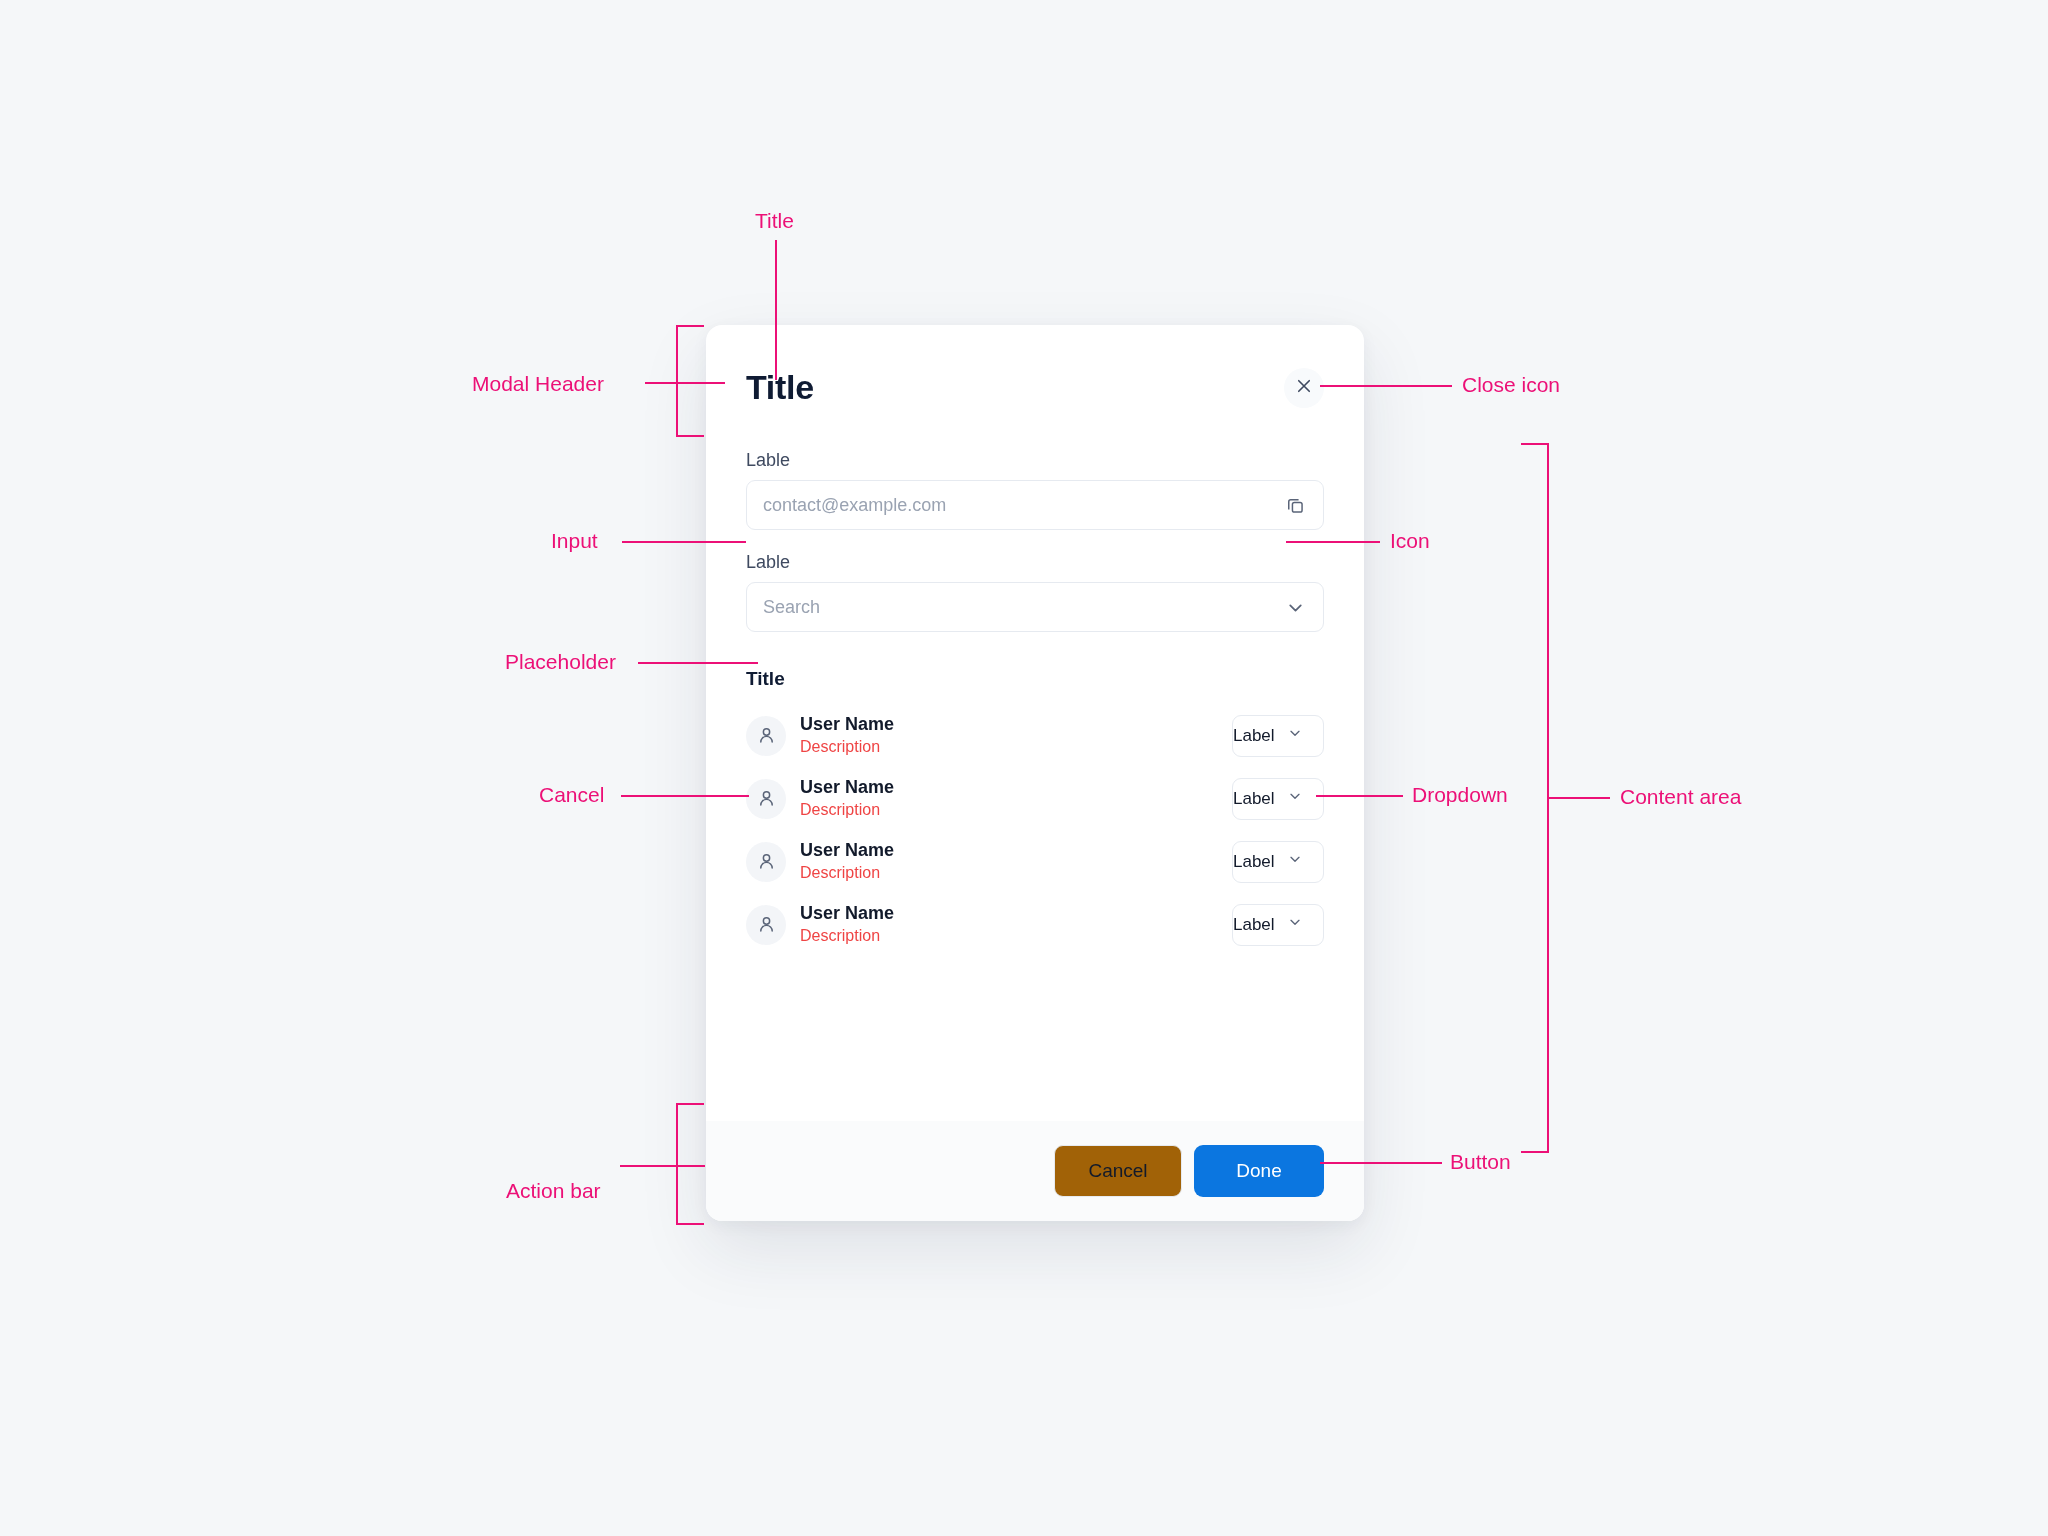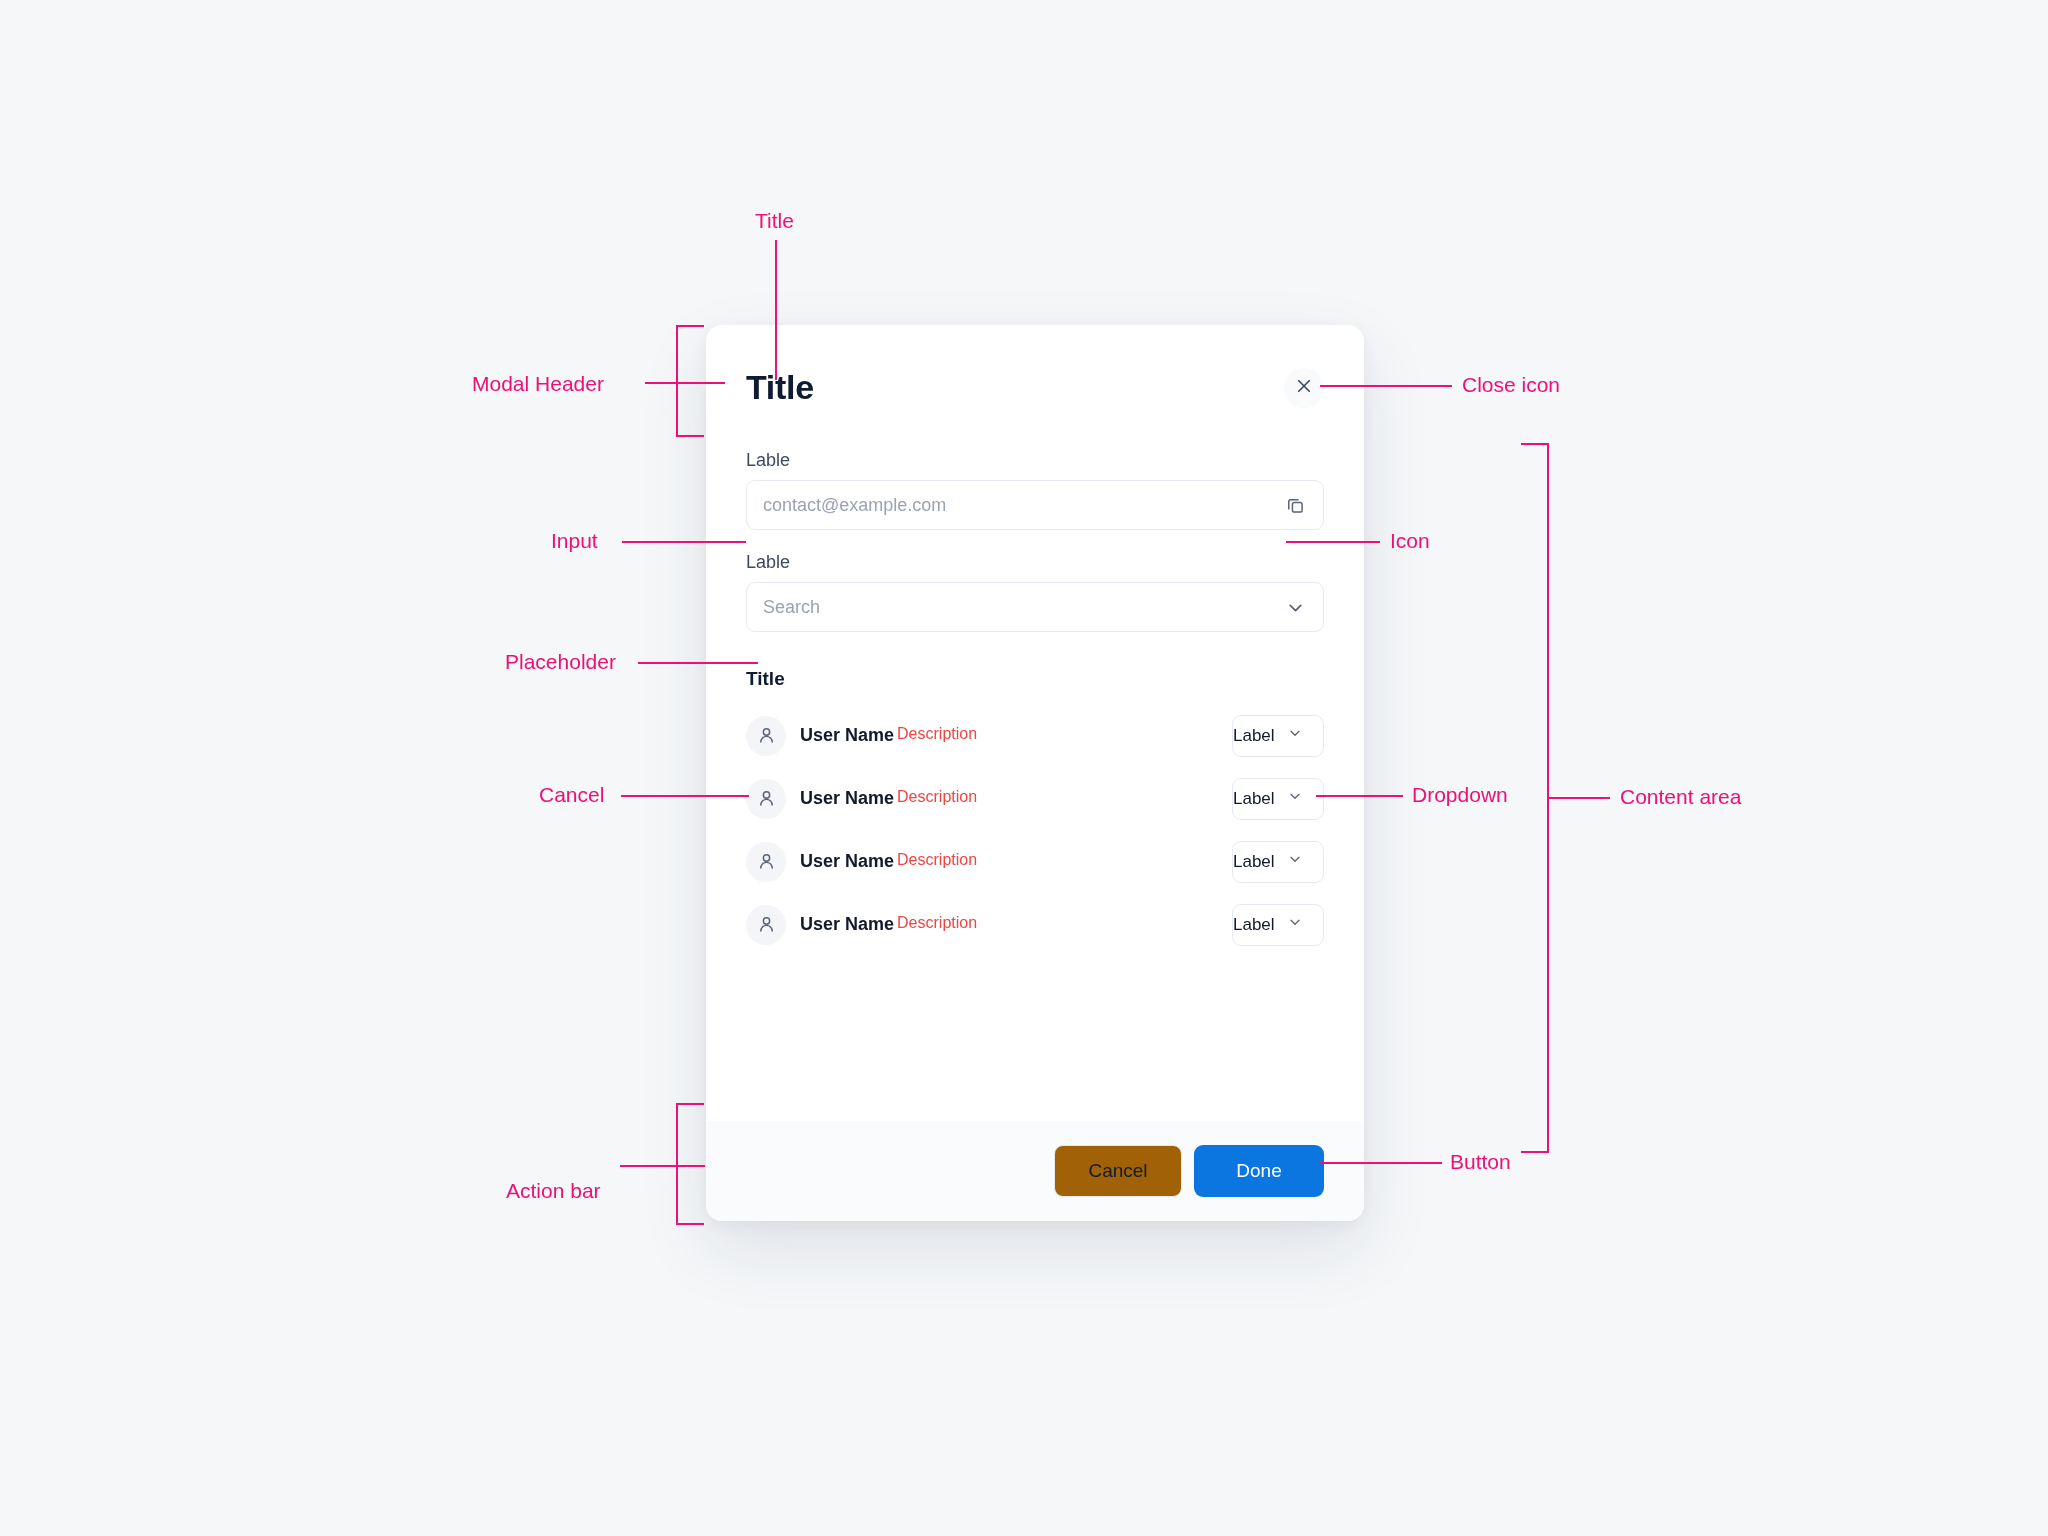--- a/index.html
+++ b/index.html
@@ -74,21 +74,21 @@
     display: flex; align-items: center;
     height: 63px;
     gap: 14px;
   }
   .avatar {
     width: 40px; height: 40px; flex: 0 0 40px;
     border-radius: 50%; background: #f3f5f8;
     display: flex; align-items: center; justify-content: center;
   }
   .avatar svg { width: 21px; height: 21px; }
-  .user-meta { flex: 1 1 auto; display: flex; flex-direction: row; gap: 3px; }
+  .user-meta { flex: 1 1 auto; display: flex; flex-direction: column; gap: 3px; }
   .user-name { font-size: 18px; font-weight: 600; color: #121a2b; line-height: 1.15; }
   .user-desc { font-size: 16px; color: #ef4444; line-height: 1.15; }
   .row-dropdown {
     display: flex; align-items: center; justify-content: flex-start; gap: 12px;
     width: 92px; height: 42px;
     border: 1.4px solid #e6eaf0; border-radius: 9px;
     background: #fff; cursor: pointer;
     font-size: 17px; color: #121a2b;
   }
   .row-dropdown svg { width: 16px; height: 16px; }

